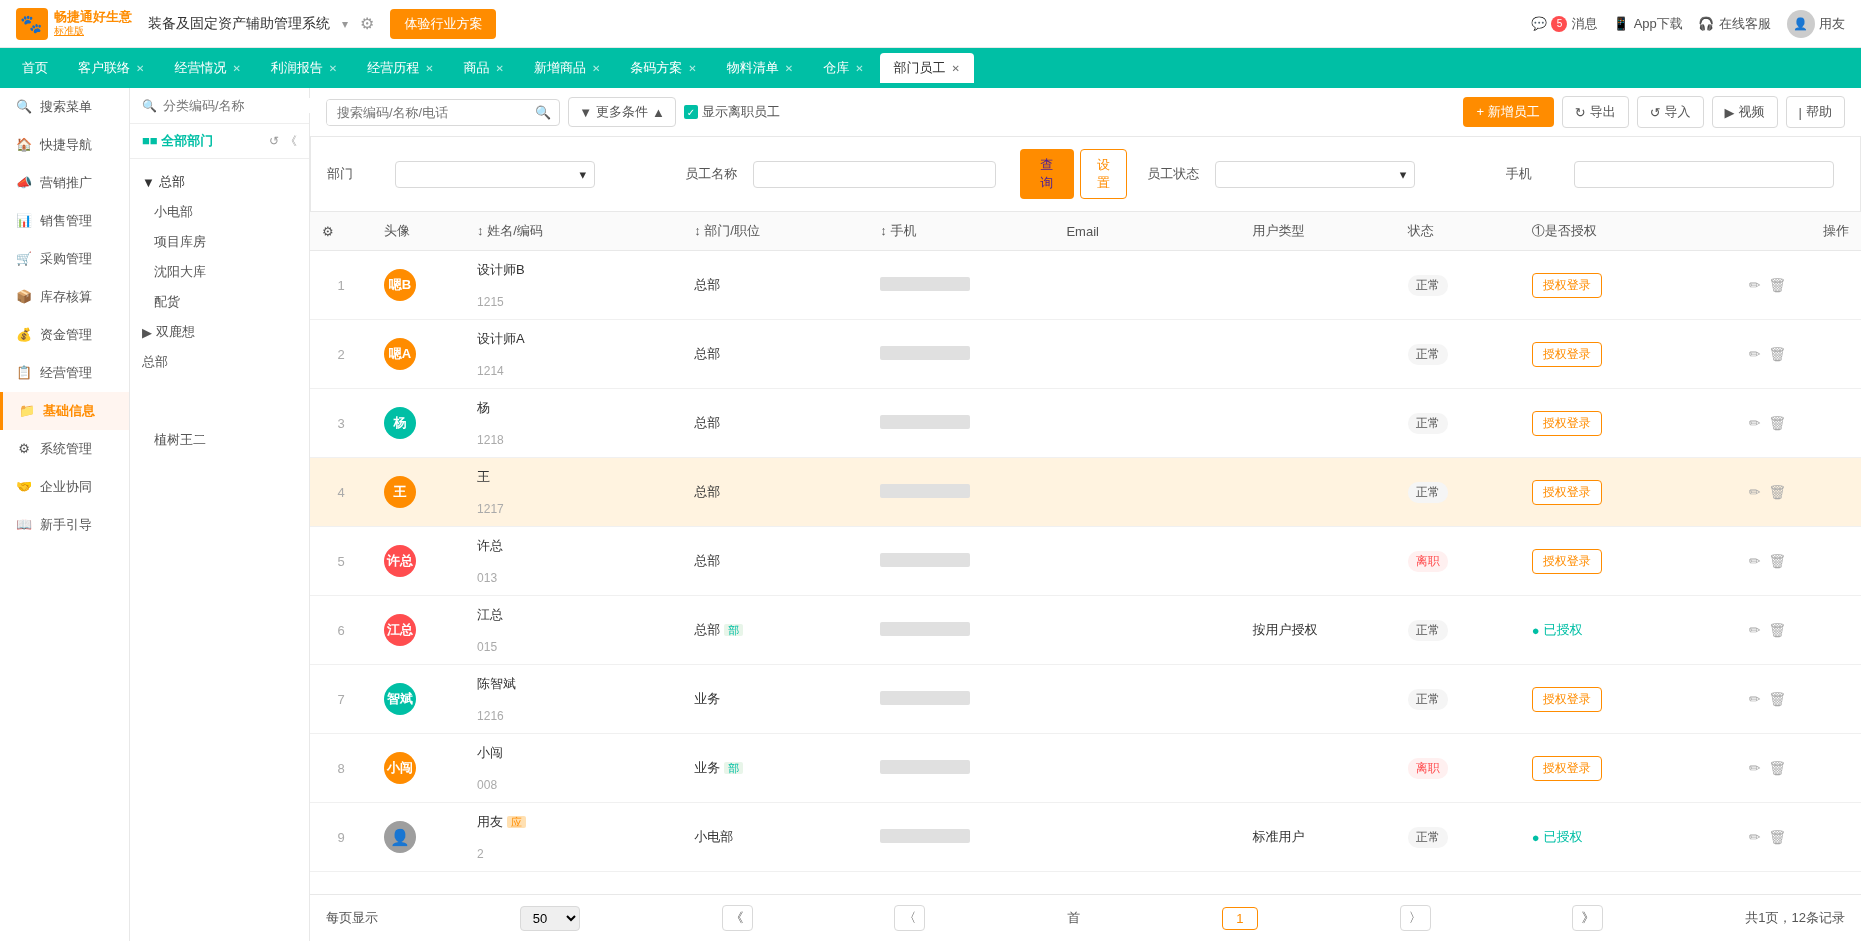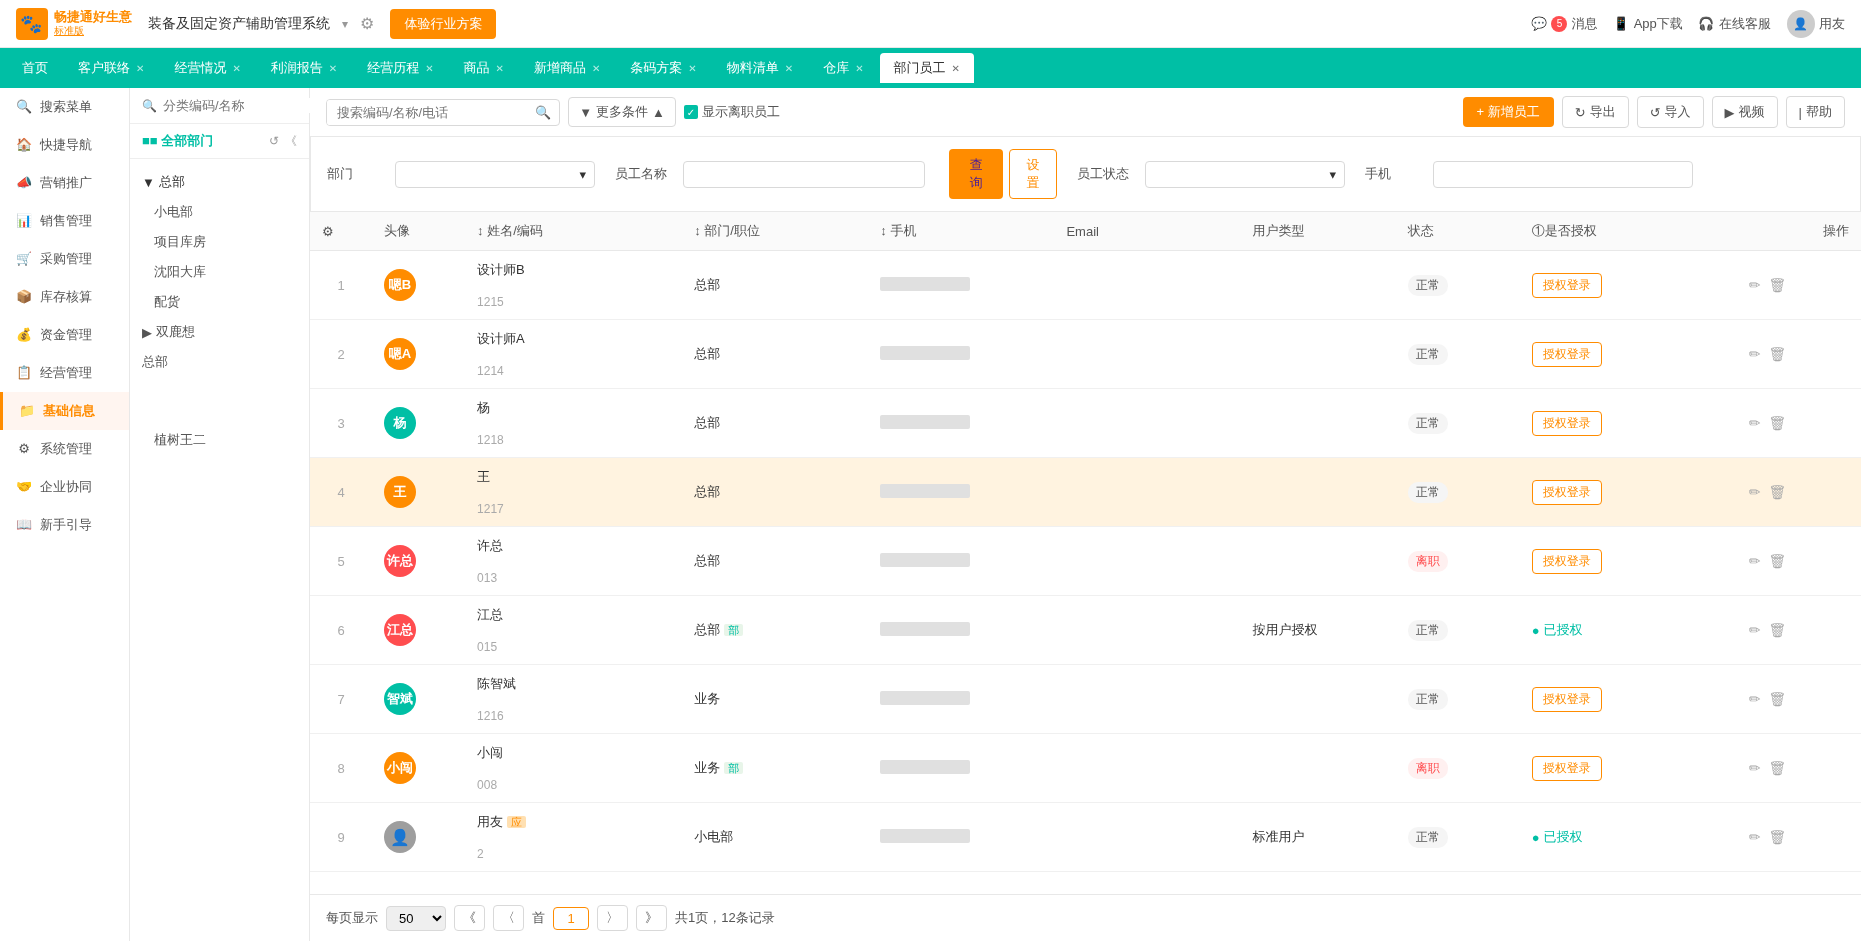--- a/index.html
+++ b/index.html
@@ -46,21 +46,21 @@
     
     .toolbar { background: #fff; padding: 8px 16px; display: flex; align-items: center; gap: 8px; border-bottom: 1px solid #e8e8e8; }
     .search-input { border: 1px solid #d9d9d9; border-radius: 4px; padding: 5px 10px; font-size: 13px; width: 200px; outline: none; }
     .filter-btn { display: flex; align-items: center; gap: 4px; padding: 5px 10px; border: 1px solid #d9d9d9; border-radius: 4px; cursor: pointer; font-size: 13px; color: #555; background: #fff; }
     .show-departed { display: flex; align-items: center; gap: 4px; font-size: 13px; color: #555; cursor: pointer; }
     .checkbox-checked { width: 14px; height: 14px; background: #00bfa5; border-radius: 2px; display: flex; align-items: center; justify-content: center; color: #fff; font-size: 10px; }
     .btn-primary { background: #ff8c00; color: #fff; border: none; border-radius: 4px; padding: 6px 14px; font-size: 13px; cursor: pointer; display: flex; align-items: center; gap: 4px; }
     .btn-outline { background: #fff; color: #555; border: 1px solid #d9d9d9; border-radius: 4px; padding: 6px 12px; font-size: 13px; cursor: pointer; display: flex; align-items: center; gap: 4px; }
 
     
-    .filter-panel { background: #fff; border: 1px solid #e8e8e8; border-top: none; padding: 12px 16px; display: grid; grid-template-columns: 1fr 1fr 1fr 1fr 1fr; gap: 10px 20px; }
+    .filter-panel { background: #fff; border: 1px solid #e8e8e8; border-top: none; padding: 12px 16px; display: grid; grid-template-columns: 1fr 1fr 1fr 1fr; gap: 10px 20px; }
     .filter-row { display: flex; align-items: center; gap: 8px; }
     .filter-label { font-size: 13px; color: #555; white-space: nowrap; min-width: 60px; }
     .filter-select { border: 1px solid #d9d9d9; border-radius: 4px; padding: 5px 8px; font-size: 13px; width: 180px; outline: none; background: #fff; display: flex; align-items: center; justify-content: space-between; cursor: pointer; }
     .filter-text-input { border: 1px solid #d9d9d9; border-radius: 4px; padding: 5px 8px; font-size: 13px; width: 220px; outline: none; }
     .btn-query { background: #ff8c00; color: #4c1d95; border: none; border-radius: 4px; padding: 6px 16px; font-size: 13px; cursor: pointer; }
     .btn-set { background: #fff; color: #ff8c00; border: 1px solid #ff8c00; border-radius: 4px; padding: 6px 12px; font-size: 13px; cursor: pointer; }
 
     
     .table-container { flex: 1; overflow: auto; background: #fff; }
     table { width: 100%; border-collapse: collapse; font-size: 13px; }
@@ -75,21 +75,21 @@
     .auth-granted { color: #00bfa5; font-size: 13px; display: flex; align-items: center; gap: 4px; }
     .action-btns { display: flex; gap: 8px; color: #aaa; }
     .action-btn { cursor: pointer; font-size: 14px; }
     .name-code { display: flex; flex-direction: column; gap: 16px; }
     .emp-name { font-size: 13px; color: #333; }
     .emp-code { font-size: 12px; color: #aaa; }
     .dept-badge { background: #e8f5e9; color: #00bfa5; border-radius: 2px; padding: 0 4px; font-size: 11px; margin-left: 4px; }
     .phone-blur { display: inline-block; width: 90px; height: 14px; background: #e0e0e0; border-radius: 2px; }
 
     
-    .pagination { display: flex; align-items: center; gap: 8px; padding: 10px 16px; background: #fff; border-top: 1px solid #e8e8e8; justify-content: flex-start; font-size: 13px; }
+    .pagination { display: flex; align-items: center; gap: 8px; padding: 10px 16px; background: #fff; border-top: 1px solid #e8e8e8; justify-content: space-between; font-size: 13px; }
     .page-size-label { color: #555; }
     .page-size-select { border: 1px solid #d9d9d9; border-radius: 4px; padding: 3px 8px; font-size: 13px; }
     .page-btn { border: 1px solid #d9d9d9; border-radius: 4px; padding: 3px 8px; cursor: pointer; background: #fff; color: #555; font-size: 13px; }
     .page-info { color: #555; }
 
     .left-right-layout { display: flex; flex: 1; overflow: hidden; }
   </style>
 </head>
 <body>
 

